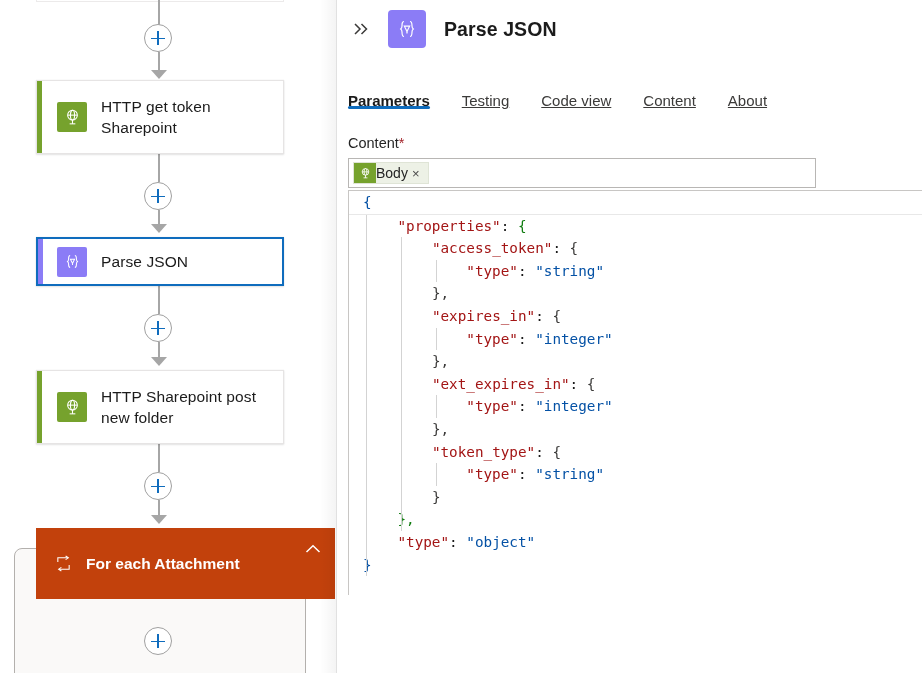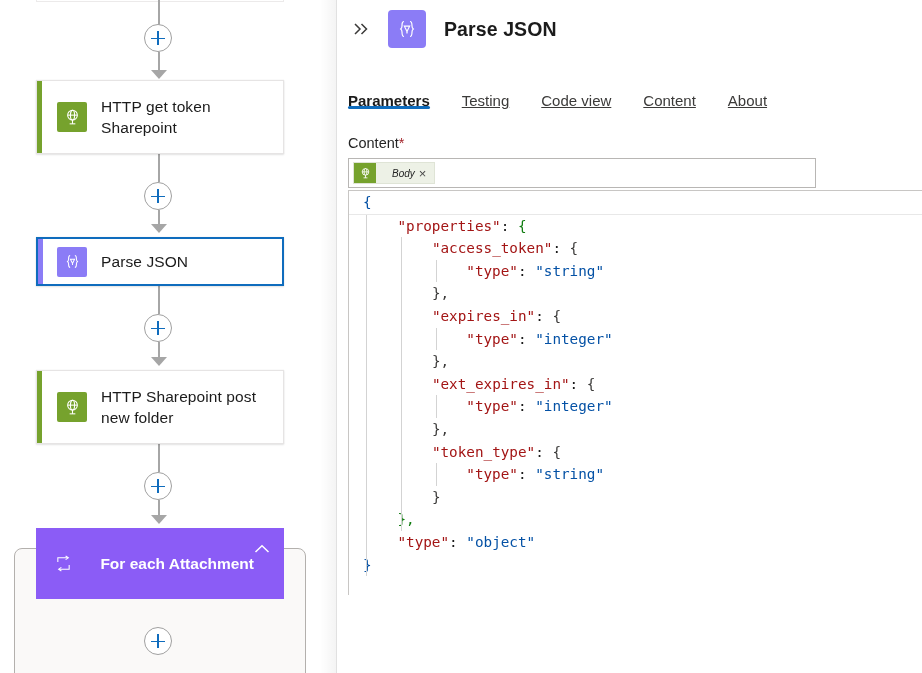--- a/index.html
+++ b/index.html
@@ -141,28 +141,27 @@
     width: 292px;
     box-sizing: border-box;
     border: 1px solid #b3b0ad;
     border-radius: 8px;
     background: #faf9f8;
     z-index: 1;
   }
   .scope-header {
     position: absolute;
     left: 36px;
-    width: 248px;
-    box-sizing: border-box;
-    background: #8b5cf6;
+    width: 299px;
+    box-sizing: border-box;
+    background: #c2410c;
     display: flex;
     align-items: center;
     z-index: 3;
     cursor: pointer;
-    text-align: right;
   }
   .scope-header .loop-icon {
     flex: 0 0 auto;
     width: 26px;
     margin-left: 14px;
     display: flex;
     align-items: center;
     justify-content: center;
   }
   .scope-header .scope-label {
@@ -308,24 +307,23 @@
   }
   .token-chip .chip-icon {
     width: 22px;
     height: 20px;
     display: flex;
     align-items: center;
     justify-content: center;
     flex: 0 0 auto;
   }
   .token-chip .chip-text {
-    padding: 0 4px 0 16px;
-    font-size: 10px;
+    padding: 0 4px 0 0;
+    font-size: 14px;
     color: #242424;
-    font-style: italic;
   }
   .token-chip .chip-x {
     padding-right: 8px;
     font-size: 13px;
     color: #4a4a4a;
     cursor: pointer;
   }
 
   #schema-label { margin-top: 17px; }
 

